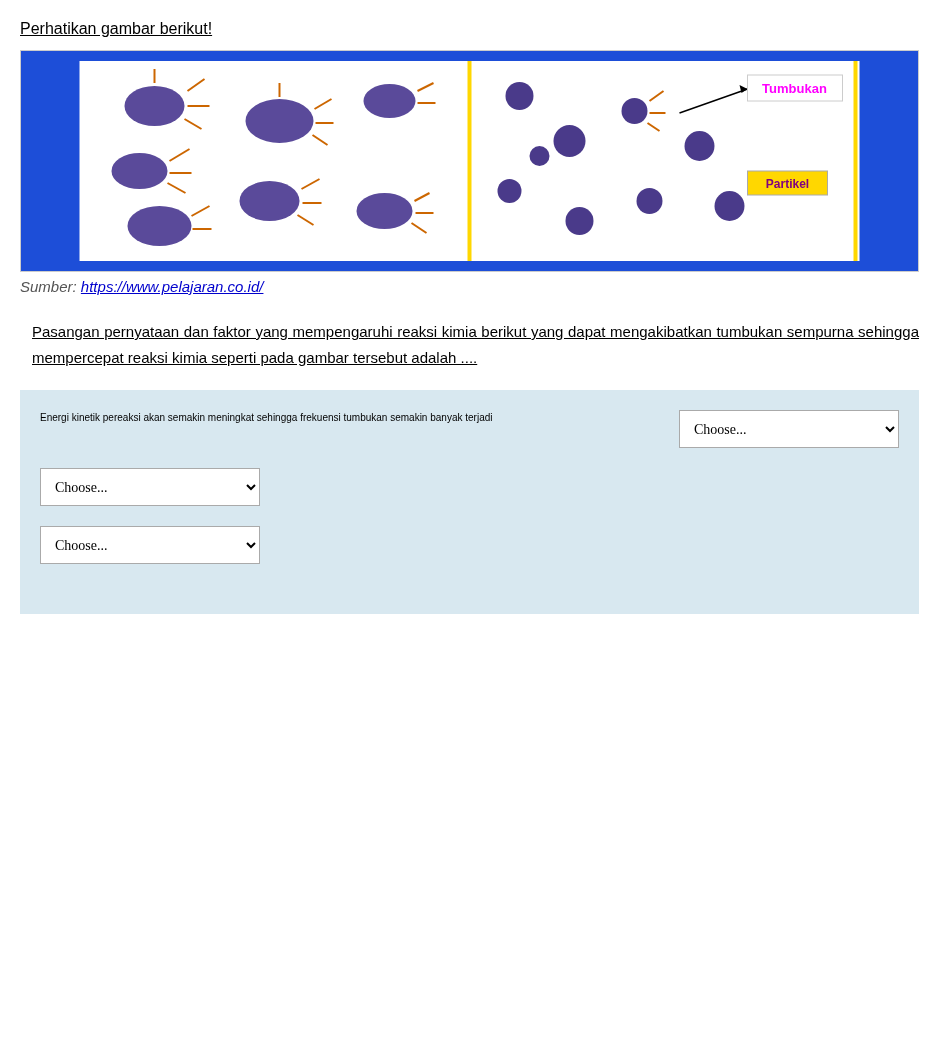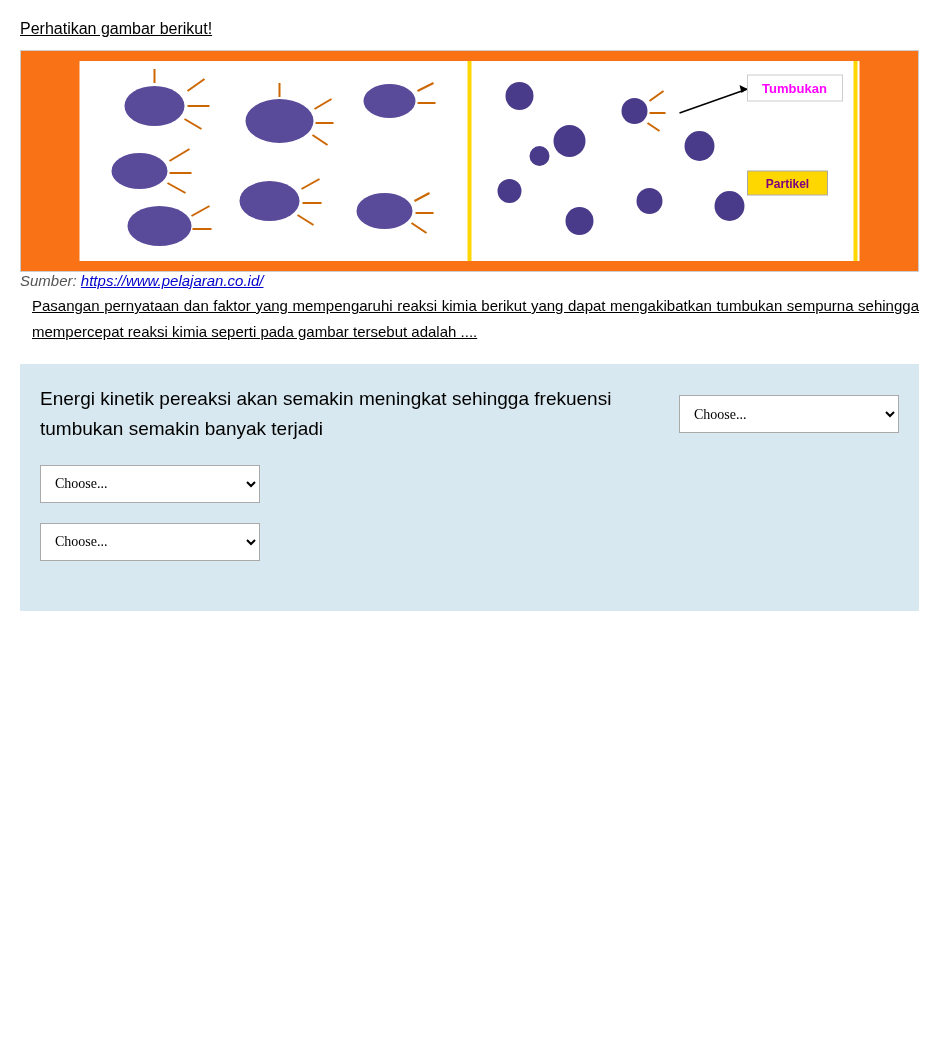--- a/index.html
+++ b/index.html
@@ -25,34 +25,34 @@
 
     .question-header {
       font-size: 16px;
       font-weight: normal;
       margin-bottom: 12px;
       text-decoration: underline;
     }
 
     .image-container {
       border: 1px solid #ccc;
-      background: #f97316;
+      background: #1d4ed8;
       padding: 10px;
-      margin-bottom: 0;
+      margin-bottom: 6px;
       position: relative;
       display: flex;
       align-items: center;
       justify-content: center;
       min-height: 200px;
       overflow: hidden;
     }
 
     .source-text {
       font-style: italic;
-      margin-bottom: 4px;
+      margin-bottom: 24px;
       color: #555;
     }
 
     .source-text a {
       color: #0000cc;
     }
 
     .question-text {
       text-decoration: underline;
       line-height: 1.7;
@@ -69,21 +69,21 @@
 
     .answer-row {
       display: flex;
       align-items: flex-start;
       margin-bottom: 20px;
       gap: 20px;
     }
 
     .answer-text {
       flex: 1;
-      font-size: 19px;
+      font-size: 10px;
       line-height: 1.6;
       color: #000;
     }
 
     .answer-select {
       min-width: 220px;
       height: 38px;
       font-size: 14px;
       padding: 4px 10px;
       border: 1px solid #aaa;

